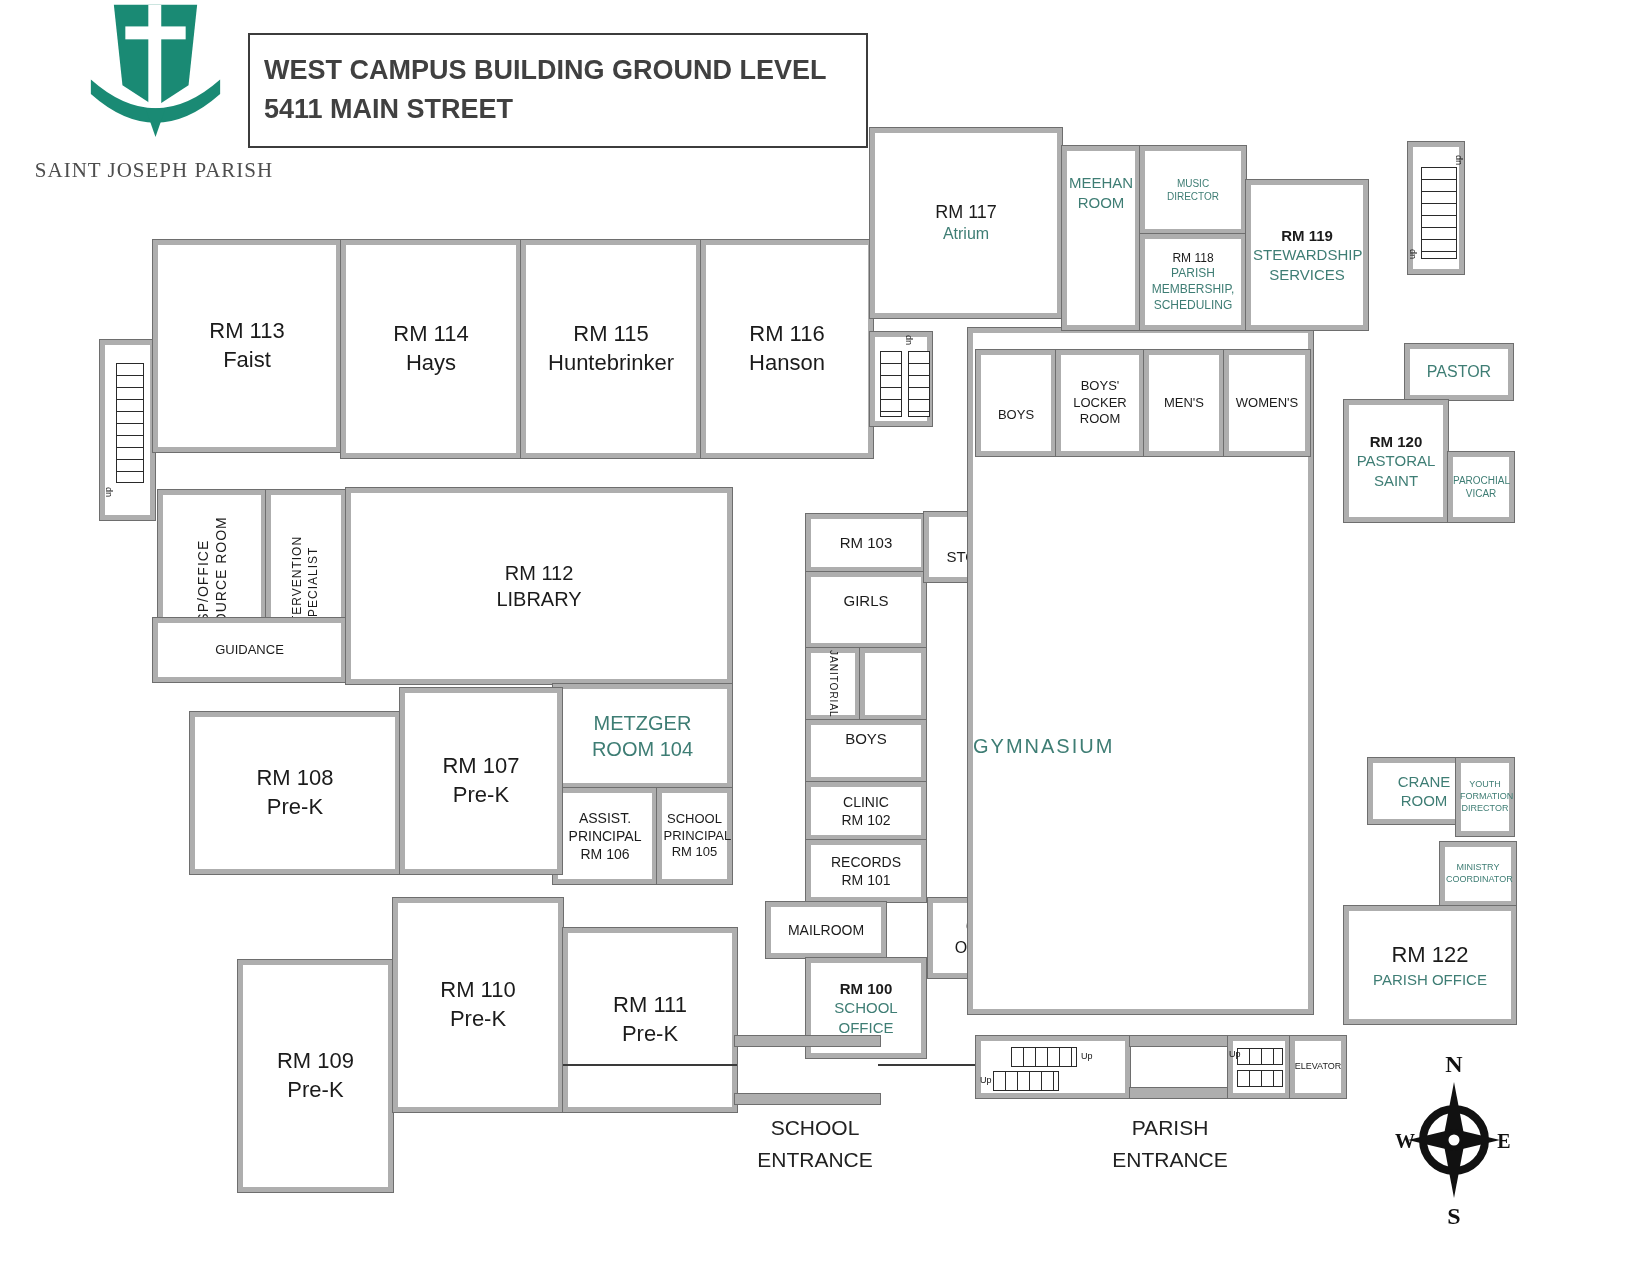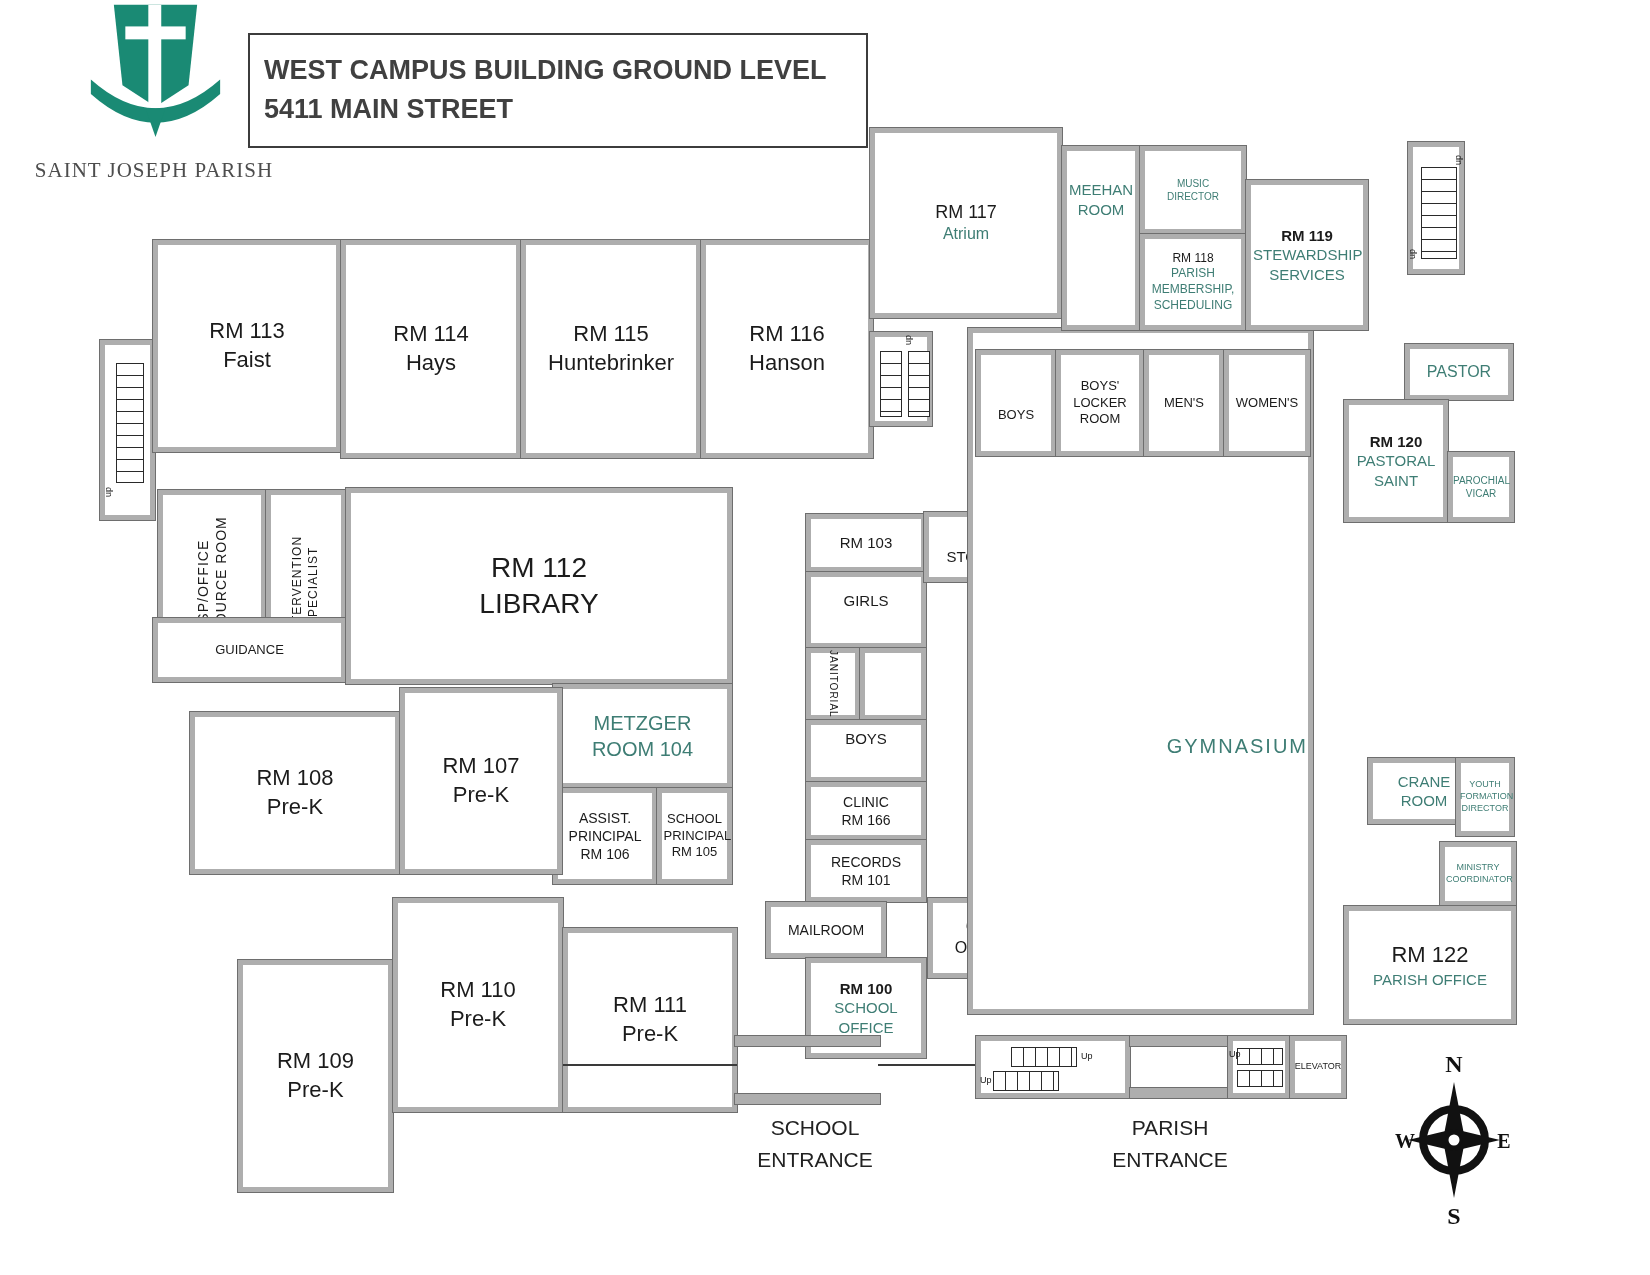--- a/index.html
+++ b/index.html
@@ -11,24 +11,24 @@
   .room.top{align-items:flex-start;}
   .wall{position:absolute;background:#aeaeae;outline:1px solid #6e6e6e;}
   .line{position:absolute;background:#3a3a3a;}
   .rlabel{display:flex;flex-direction:column;line-height:1.3;text-align:center;}
   span:empty{display:none;}
   .t{color:#3e7d74;}
   .nm-first .nm{order:-1;}
   .nm-sm .nm{font-size:.78em;}
   .f9{font-size:9px}.f10{font-size:10px}.f12{font-size:12px}
   .f13{font-size:13px}.f14{font-size:14px}.f15{font-size:15px}.f16{font-size:16px}
-  .f18{font-size:18px}.f20{font-size:20px}.f22{font-size:22px}.f24{font-size:28px}
+  .f18{font-size:18px}.f20{font-size:20px}.f22{font-size:22px}.f24{font-size:20px}
   .vup .rlabel{writing-mode:vertical-rl;transform:rotate(180deg);letter-spacing:1px;}
   .vdown .rlabel{writing-mode:vertical-rl;letter-spacing:1px;}
-  .gymlabel{position:absolute;left:0;right:0;top:402px;text-align:right;letter-spacing:2px;}
+  .gymlabel{position:absolute;left:0;right:0;top:402px;text-align:left;letter-spacing:2px;}
   
   .vgrid{position:absolute;border:1px solid #2a2a2a;box-sizing:border-box;
          background:repeating-linear-gradient(to bottom,#fff 0 11px,#2a2a2a 11px 12px);}
   .hgrid{position:absolute;border:1px solid #2a2a2a;box-sizing:border-box;
          background:repeating-linear-gradient(to right,#fff 0 11px,#2a2a2a 11px 12px);}
   .uplbl{position:absolute;font-size:9px;color:#111;}
   .rot{transform:rotate(-90deg);}
   
   .titlebox{position:absolute;left:248px;top:33px;width:620px;height:115px;border:2px solid #3c3c3c;
             box-sizing:border-box;padding:16px 14px;background:#fff;}
@@ -173,21 +173,21 @@
   </div>
   <div class="room" style="left:860px;top:648px;width:66px;height:72px"></div>
   <div class="room top" style="left:806px;top:720px;width:120px;height:62px">
     <div class="rlabel f15" style="padding-top:4px">
       <span class="nm">BOYS</span>
     </div>
 
   </div>
   <div class="room nm-first" style="left:806px;top:782px;width:120px;height:58px">
     <div class="rlabel f14">
-      <span class="num">RM 166</span>
+      <span class="num">RM 102</span>
       <span class="nm">CLINIC</span>
     </div>
   </div>
   <div class="room nm-first" style="left:806px;top:840px;width:120px;height:62px">
     <div class="rlabel f14">
       <span class="num">RM 101</span>
       <span class="nm">RECORDS</span>
     </div>
   </div>
   <div class="room" style="left:766px;top:902px;width:120px;height:56px">
@@ -244,21 +244,21 @@
     <span class="uplbl rot" style="right:14px;top:-2px">up</span>
   </div>
 
   <div class="room" style="left:870px;top:128px;width:192px;height:190px">
     <div class="rlabel f18 nm-sm">
       <span class="num">RM 117</span>
       <span class="nm t" style="font-size:16px">Atrium</span>
     </div>
   </div>
   <div class="room top" style="left:1062px;top:146px;width:78px;height:184px">
-    <div class="rlabel f15" style="padding-top:29px;max-width:64px">
+    <div class="rlabel f15" style="padding-top:22px;max-width:64px">
       <span class="nm t">MEEHAN ROOM</span>
     </div>
   </div>
   <div class="room" style="left:1140px;top:146px;width:106px;height:88px">
     <div class="rlabel f10" style="max-width:56px">
       <span class="nm t">MUSIC DIRECTOR</span>
     </div>
   </div>
   <div class="room" style="left:1140px;top:234px;width:106px;height:96px">
     <div class="rlabel f12" style="max-width:92px">

